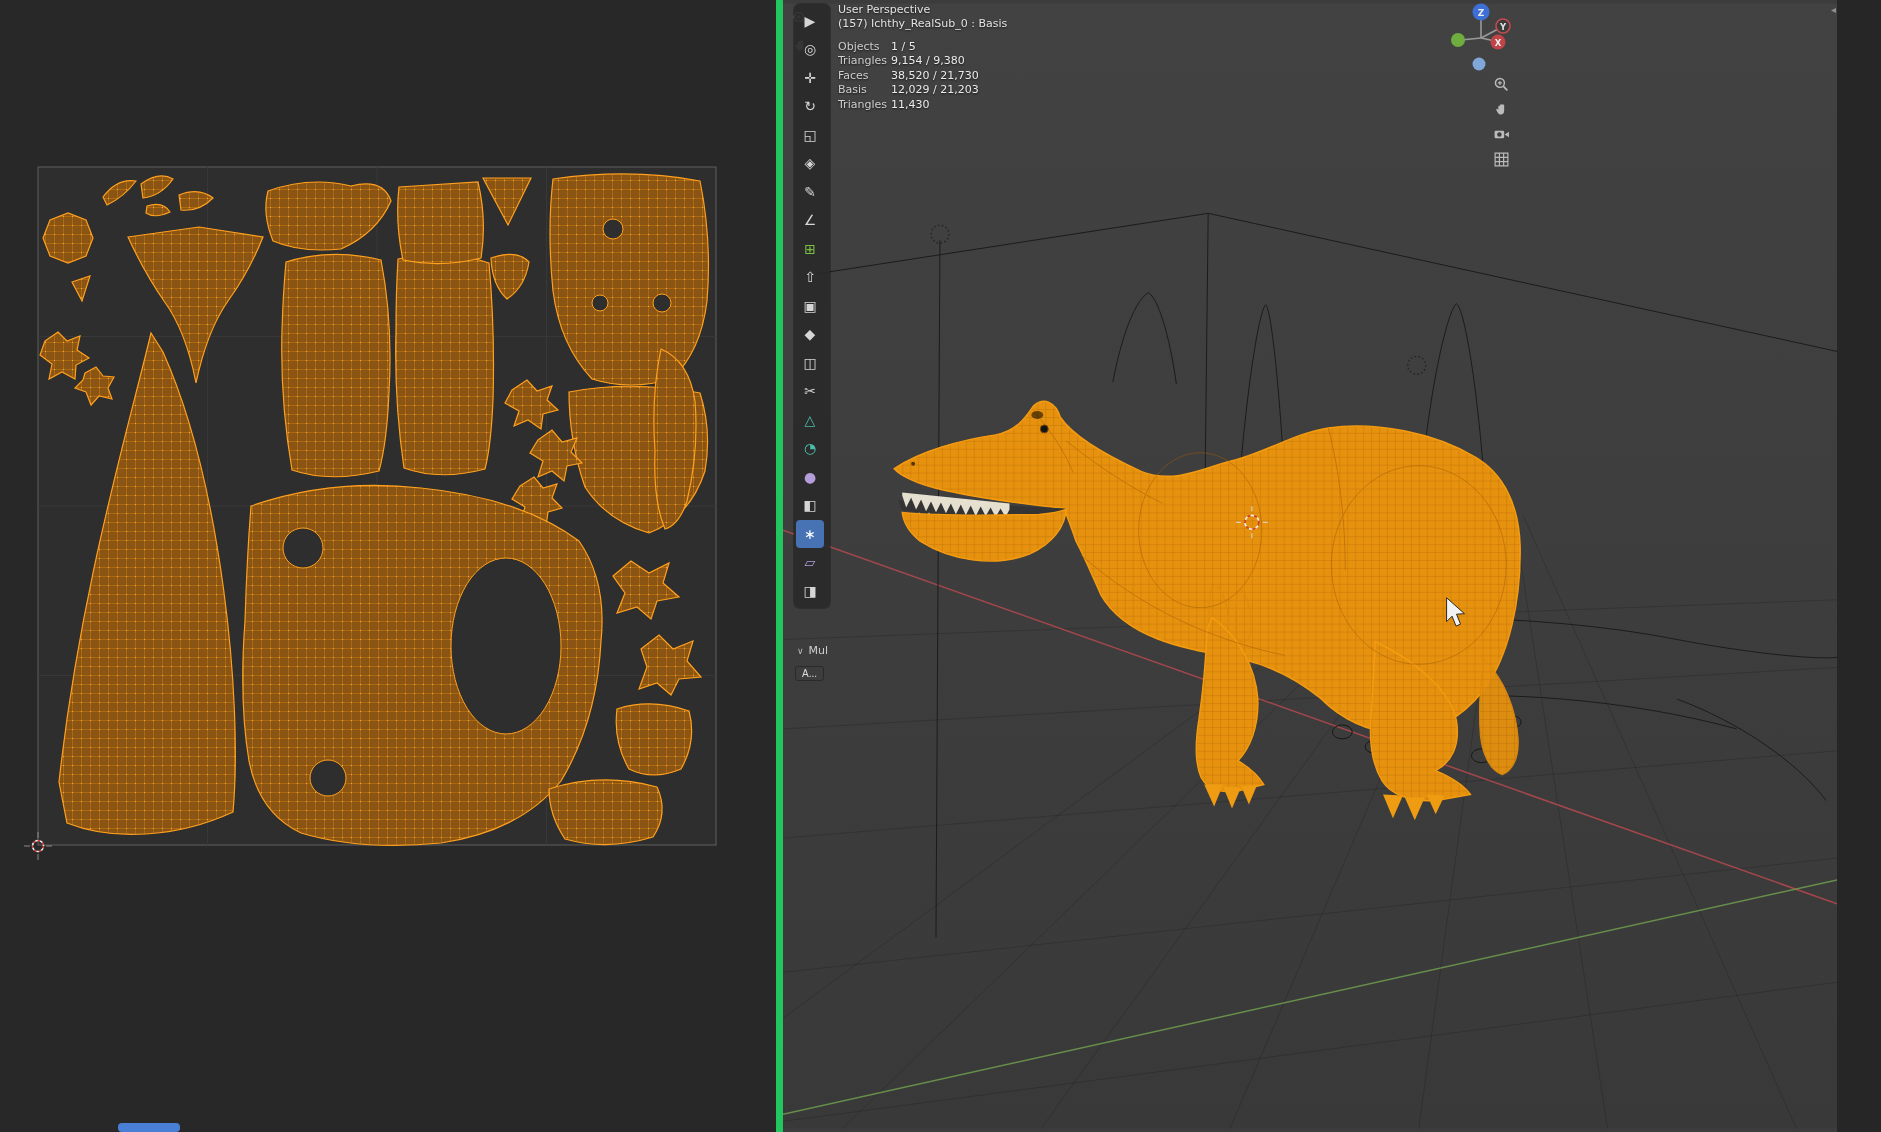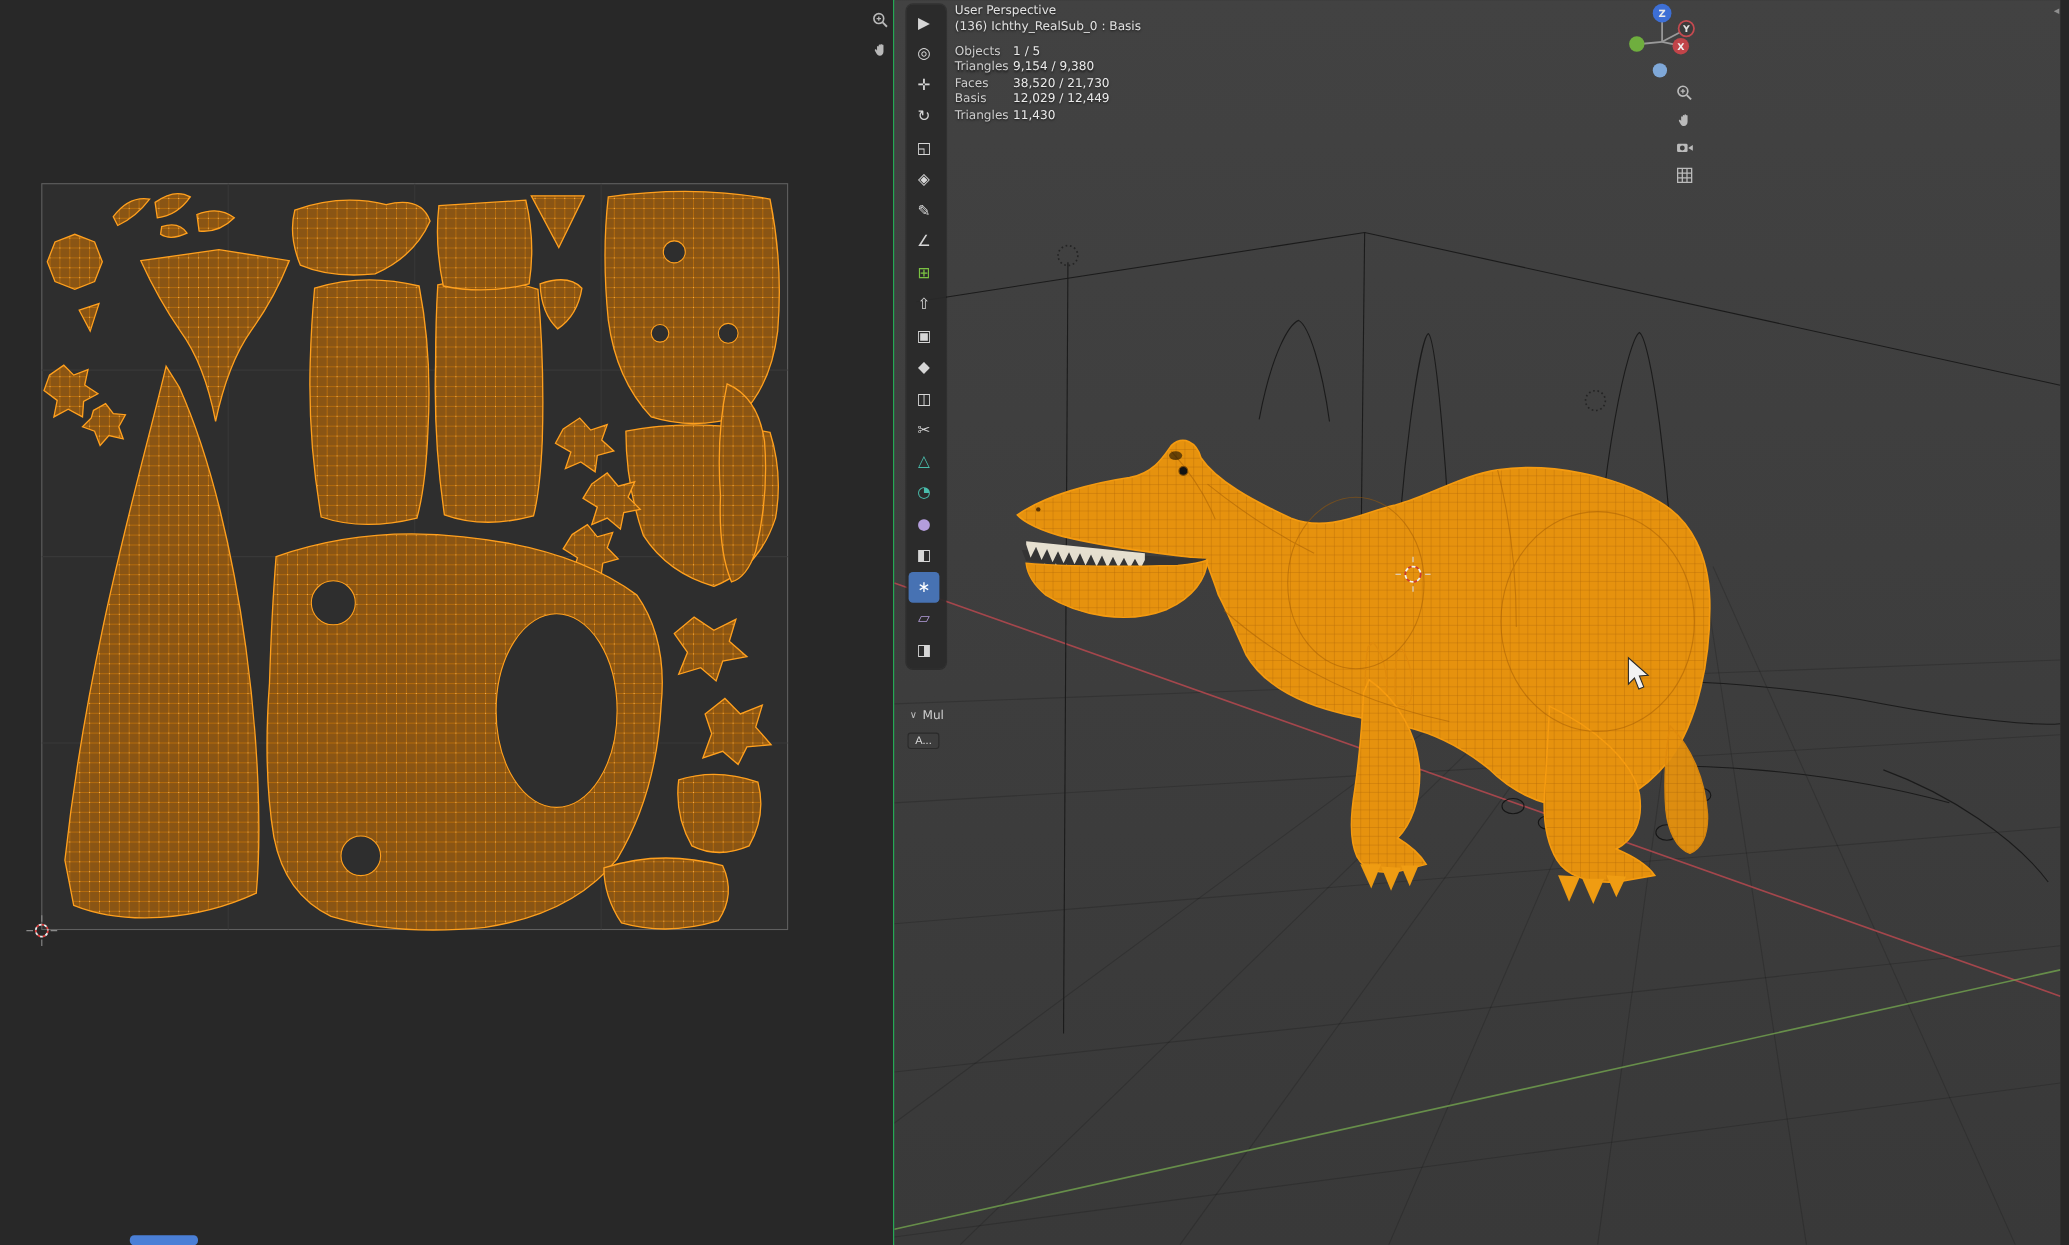--- a/index.html
+++ b/index.html
@@ -2,22 +2,22 @@
 <html><head>
 <meta charset="utf-8">
 <style>
   html,body{margin:0;padding:0}
   body{
     width:1881px;height:1132px;position:relative;overflow:hidden;
     background:#262626;font-family:"DejaVu Sans",sans-serif;
     -webkit-font-smoothing:antialiased;
   }
   .uv-editor{position:absolute;left:0;top:0;width:820px;height:1132px;background:#282828}
-  .viewport3d{position:absolute;left:812px;top:0;width:1061px;height:1132px;background:#3c3c3c;
-    border-left:1px solid #22c55e;box-sizing:border-box}
+  .viewport3d{position:absolute;left:776px;top:0;width:1061px;height:1132px;background:#3c3c3c;
+    border-left:7px solid #22c55e;box-sizing:border-box}
   svg.fill{position:absolute;left:0;top:0;width:100%;height:100%;display:block}
 
   
   .corner-tools{position:absolute;top:8px;right:10px;display:flex;flex-direction:column;gap:7px;z-index:5}
   .icon-btn{width:20px;height:20px;padding:0;border:none;background:transparent;color:#c9c9c9;
     cursor:pointer;opacity:.9;display:flex;align-items:center;justify-content:center}
   .icon-btn svg{width:17px;height:17px;display:block}
 
   
   .hud{position:absolute;left:55px;top:3px;z-index:6;color:#e2e2e2;font-size:11px;line-height:14px;
@@ -260,38 +260,38 @@
       <circle cx="472" cy="522" r="7" fill="none" stroke="#cc3b30" stroke-width="1.6" stroke-dasharray="3.5,3.5"></circle>
       <circle cx="472" cy="522" r="7" fill="none" stroke="#f2f2f2" stroke-width="1.6" stroke-dasharray="3.5,3.5" stroke-dashoffset="3.5"></circle>
       <path d="M472,511v-5M472,533v5M461,522h-5M483,522h5" stroke="#dddddd" stroke-width="1"></path>
     </g>
 
     <path d="M668,598 l0,24 l5.5,-5.5 l4,10 l4.5,-2 l-4,-10 l8,-0.5 Z" fill="#f2f2f2" stroke="#2a2a2a" stroke-width="1"></path>
   </svg>
 
   <div class="hud">
     <div>User Perspective</div>
-    <div class="obj">(136) Ichthy_RealSub_0 : Basis</div>
+    <div class="obj">(157) Ichthy_RealSub_0 : Basis</div>
   </div>
   <div class="stats">
     <div class="stat-row">
         <span class="stat-label">Objects</span>
         <span class="stat-value">1 / 5</span>
       </div>
     <div class="stat-row">
         <span class="stat-label">Triangles</span>
         <span class="stat-value">9,154 / 9,380</span>
       </div>
     <div class="stat-row">
         <span class="stat-label">Faces</span>
         <span class="stat-value">38,520 / 21,730</span>
       </div>
     <div class="stat-row">
         <span class="stat-label">Basis</span>
-        <span class="stat-value">12,029 / 12,449</span>
+        <span class="stat-value">12,029 / 21,203</span>
       </div>
     <div class="stat-row">
         <span class="stat-label">Triangles</span>
         <span class="stat-value">11,430</span>
       </div>
   </div>
 
   <div class="toolbar">
     <button class="tool">
         <span>▶</span>

